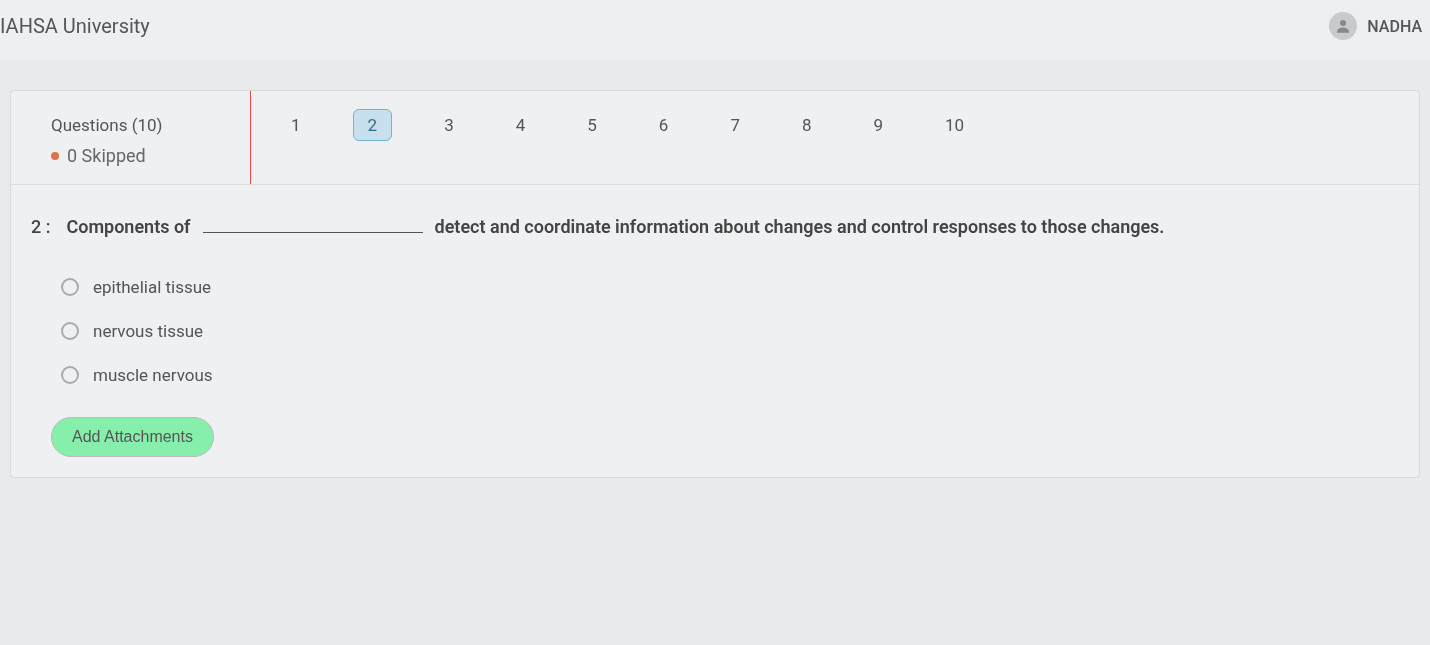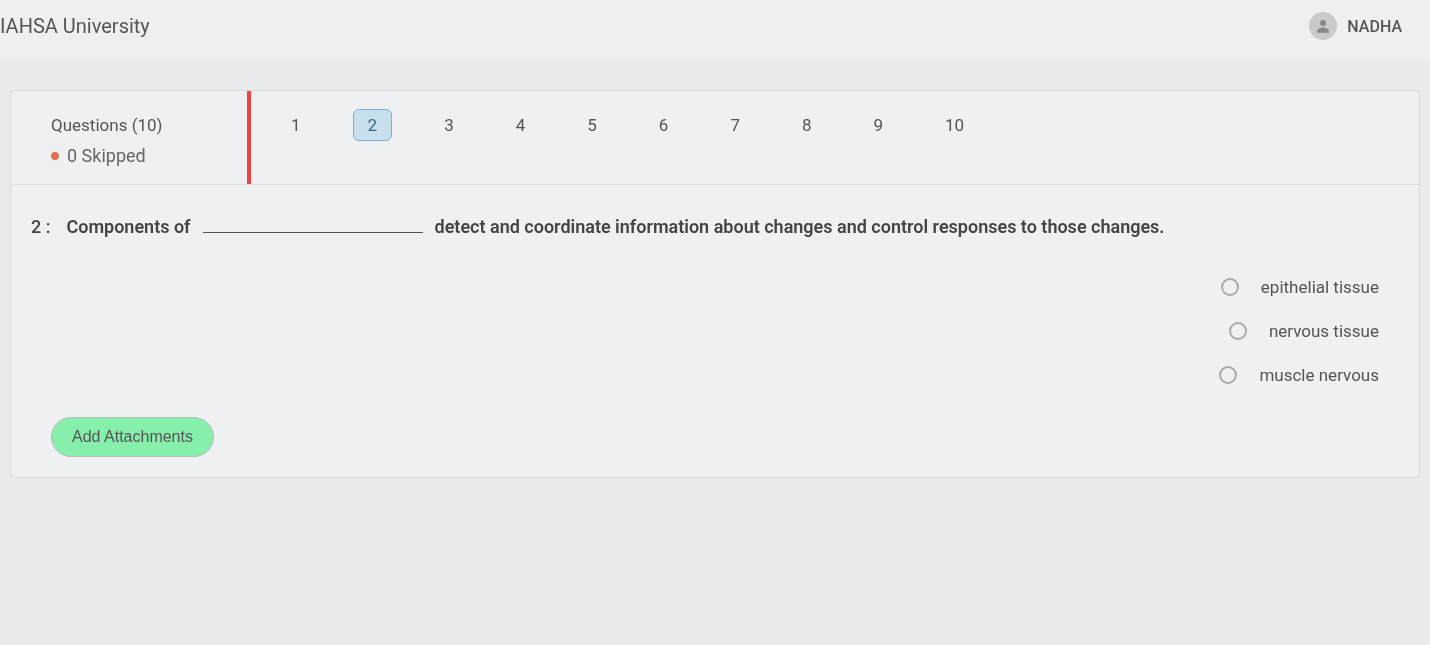--- a/index.html
+++ b/index.html
@@ -12,21 +12,21 @@
       background: #e8eaec;
       width: 1430px;
       height: 645px;
       overflow: hidden;
       color: #444;
     }
     .header {
       display: flex;
       justify-content: space-between;
       align-items: center;
-      padding: 12px 28px 20px 0;
+      padding: 12px 8px 20px 0;
       background: #edeff1;
       gap: 48px;
     }
     .uni-name {
       font-size: 20px;
       color: #555;
       font-weight: 400;
     }
     .user-area {
       display: flex;
@@ -59,21 +59,21 @@
       border-radius: 4px;
       border: 1px solid #d8dadc;
     }
     .nav-row {
       display: flex;
       border-bottom: 1px solid #dcdee0;
     }
     .questions-sidebar {
       width: 240px;
       padding: 24px 24px 18px 40px;
-      border-right: 4px solid #ef4444;
+      border-right: 1px solid #ef4444;
     }
     .questions-title {
       font-size: 17px;
       color: #555;
       margin-bottom: 10px;
     }
     .skipped-row {
       display: flex;
       align-items: center;
       gap: 8px;
@@ -133,24 +133,23 @@
       margin: 0 6px;
       height: 1.1em;
       vertical-align: baseline;
     }
     .options {
       padding-left: 30px;
     }
     .option {
       display: flex;
       align-items: center;
-      gap: 22px;
+      gap: 14px;
       margin-bottom: 24px;
       cursor: pointer;
-      justify-content: flex-end;
     }
     .radio-circle {
       width: 18px;
       height: 18px;
       border: 2px solid #aaa;
       border-radius: 50%;
       flex-shrink: 0;
     }
     .option-label {
       font-size: 17px;

